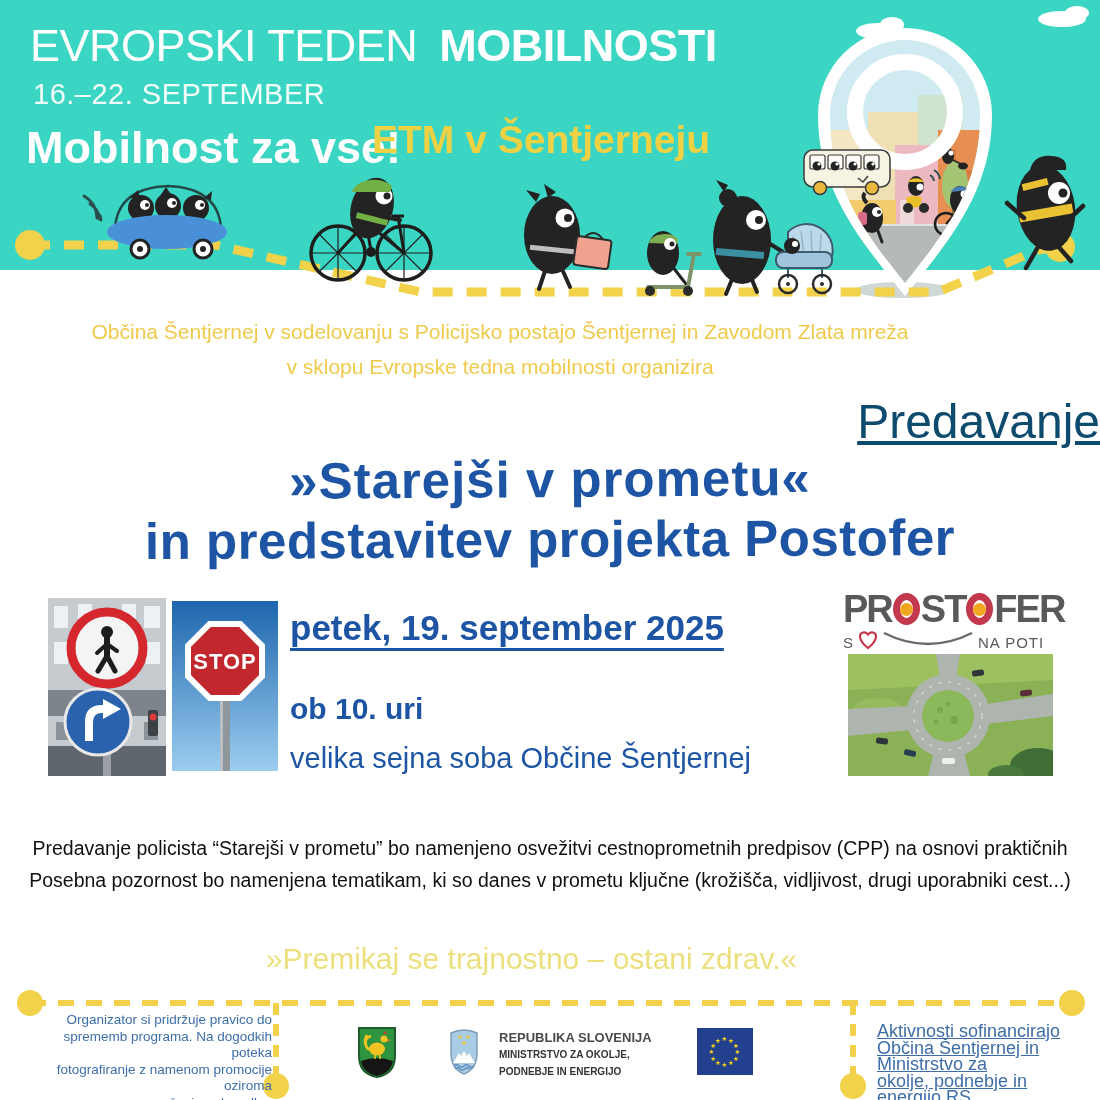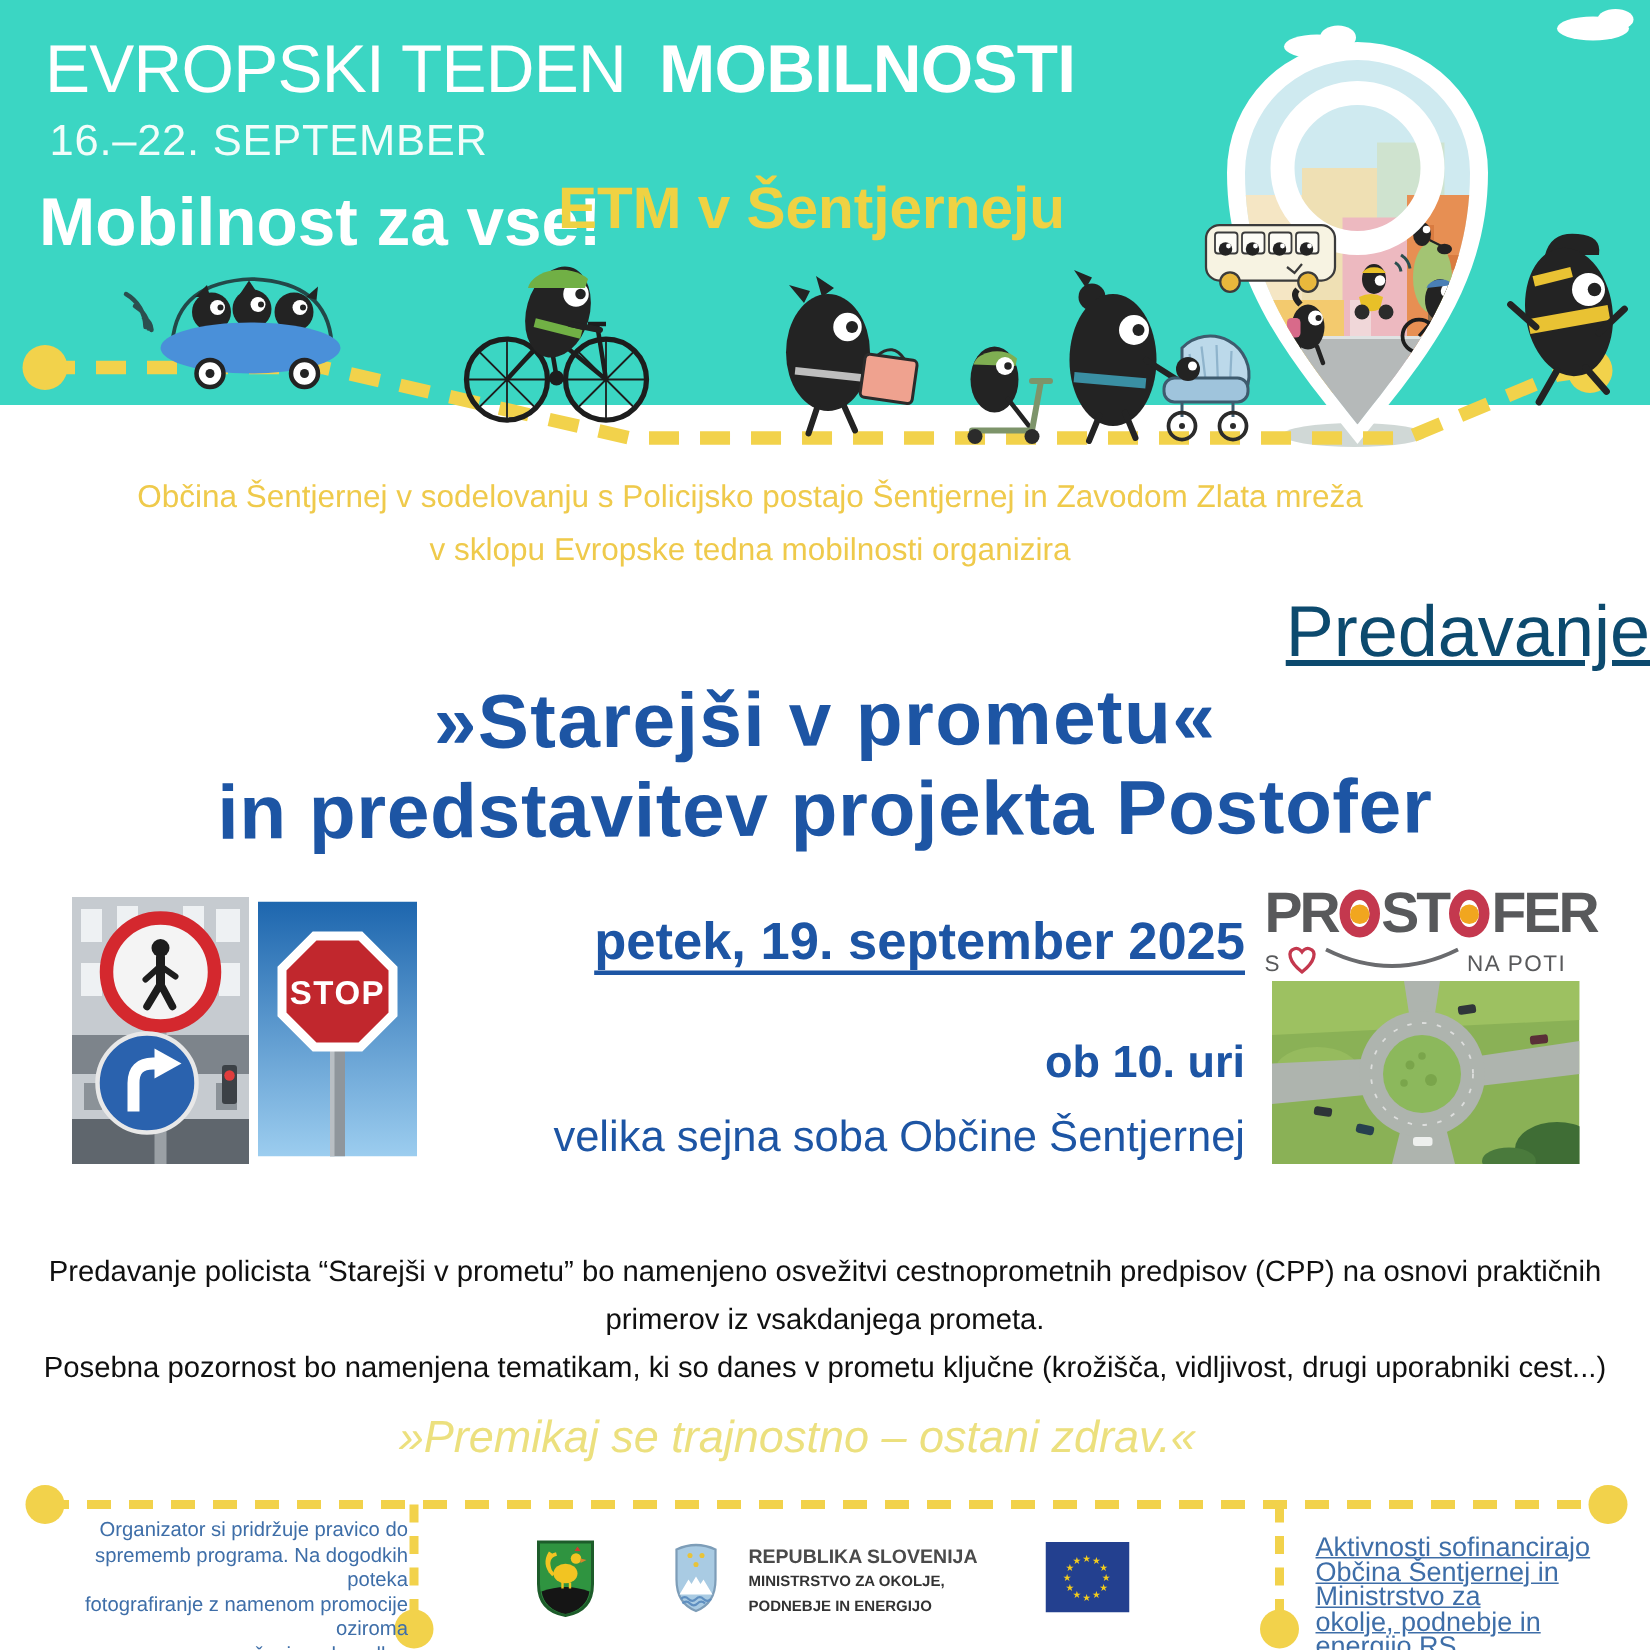--- a/index.html
+++ b/index.html
@@ -18,39 +18,39 @@
 
   
   .intro{top:314px;width:1000px;text-align:center;color:#efca4b;font-size:21px;line-height:35px;font-weight:400;}
 
   
   .ev-heading{top:394px;width:1100px;text-align:right;font-size:48px;color:#0c4a6e;font-weight:400;text-decoration:underline;}
   .ev-title1{top:450px;width:1100px;text-align:center;font-size:51px;color:#1d55a4;font-weight:700;letter-spacing:1px;transform:rotate(-0.4deg);}
   .ev-title2{top:510px;width:1100px;text-align:center;font-size:51px;color:#1d55a4;font-weight:700;letter-spacing:0.5px;transform:rotate(-0.3deg);}
 
   
-  .c-col{left:290px;top:608px;width:540px;text-align:right;color:#1d55a4;}
+  .c-col{left:290px;top:608px;width:540px;text-align:left;color:#1d55a4;}
   .c-date{font-size:35px;font-weight:700;text-decoration:underline;text-decoration-thickness:3px;text-underline-offset:8px;}
   .c-time{margin-top:44px;font-size:30px;font-weight:700;}
   .c-venue{margin-top:16px;font-size:29px;font-weight:400;}
 
   
   .pf{left:843px;top:590px;width:215px;}
   .pf-row{display:flex;align-items:center;color:#58595b;font-weight:700;font-size:38px;letter-spacing:-2px;line-height:38px;}
   .pf-ring{width:18px;height:18px;border:7px solid #c4384e;border-radius:50%;display:flex;align-items:center;justify-content:center;margin:0 1px;}
   .pf-dot{width:13px;height:13px;background:#f1a61f;border-radius:50%;}
   .pf-sub{display:flex;align-items:flex-end;color:#58595b;font-size:15px;font-weight:400;margin-top:1px;letter-spacing:1px;}
   .pf-sub .s{margin-right:2px;}
   .pf-sub .napoti{margin-left:4px;white-space:nowrap;}
 
   
   .desc{top:832px;width:1100px;text-align:center;color:#101010;font-size:19.5px;line-height:32px;font-weight:400;}
 
   
-  .slogan{top:942px;width:1063px;text-align:center;color:#ece07e;font-size:30px;font-style:italic;font-weight:400;}
+  .slogan{top:942px;width:1063px;text-align:center;color:#ece07e;font-size:30px;font-weight:400;}
 
   
   .f-left{left:40px;top:1012px;width:232px;text-align:right;color:#3e6ea8;font-size:13.5px;line-height:16.5px;}
   .f-right{left:877px;top:1023px;width:200px;color:#3e6ea8;font-size:18px;line-height:16.5px;text-decoration:underline;}
   .ministry{left:499px;top:1029px;line-height:17px;}
   .ministry .m1{font-size:13px;font-weight:700;color:#4a4a4a;}
   .ministry .m2{font-size:10px;font-weight:700;color:#333333;}
 </style>
 </head>
 <body>
@@ -394,21 +394,20 @@
       <rect x="124" y="16" width="12" height="6" rx="2" fill="#30363a" transform="rotate(-8 130 19)"></rect>
       <rect x="172" y="36" width="12" height="6" rx="2" fill="#5a3038" transform="rotate(-6 178 39)"></rect>
       <rect x="28" y="84" width="12" height="6" rx="2" fill="#2e3438" transform="rotate(8 34 87)"></rect>
     </g>
     <ellipse cx="190" cy="112" rx="28" ry="18" fill="#3f6d35"></ellipse>
     <ellipse cx="158" cy="120" rx="18" ry="9" fill="#4a7a3c"></ellipse>
   </svg>
 
   <div class="abs desc">
     <div>Predavanje policista “Starejši v prometu” bo namenjeno osvežitvi cestnoprometnih predpisov (CPP) na osnovi praktičnih</div>
-    <div>primerov iz vsakdanjega prometa.</div>
     <div>Posebna pozornost bo namenjena tematikam, ki so danes v prometu ključne (krožišča, vidljivost, drugi uporabniki cest...)</div>
   </div>
 
   <div class="abs slogan">»Premikaj se trajnostno – ostani zdrav.«</div>
 
   <svg class="abs" style="left:0;top:990px;" width="1100" height="110" viewBox="0 0 1100 110">
     <path d="M30,13 L1072,13" stroke="#f2d24b" stroke-width="6" stroke-dasharray="16 12" fill="none"></path>
     <path d="M276,13 L276,86" stroke="#f2d24b" stroke-width="6" stroke-dasharray="12 9" fill="none"></path>
     <path d="M853,13 L853,86" stroke="#f2d24b" stroke-width="6" stroke-dasharray="12 9" fill="none"></path>
     <circle cx="30" cy="13" r="13" fill="#f2d24b"></circle>

